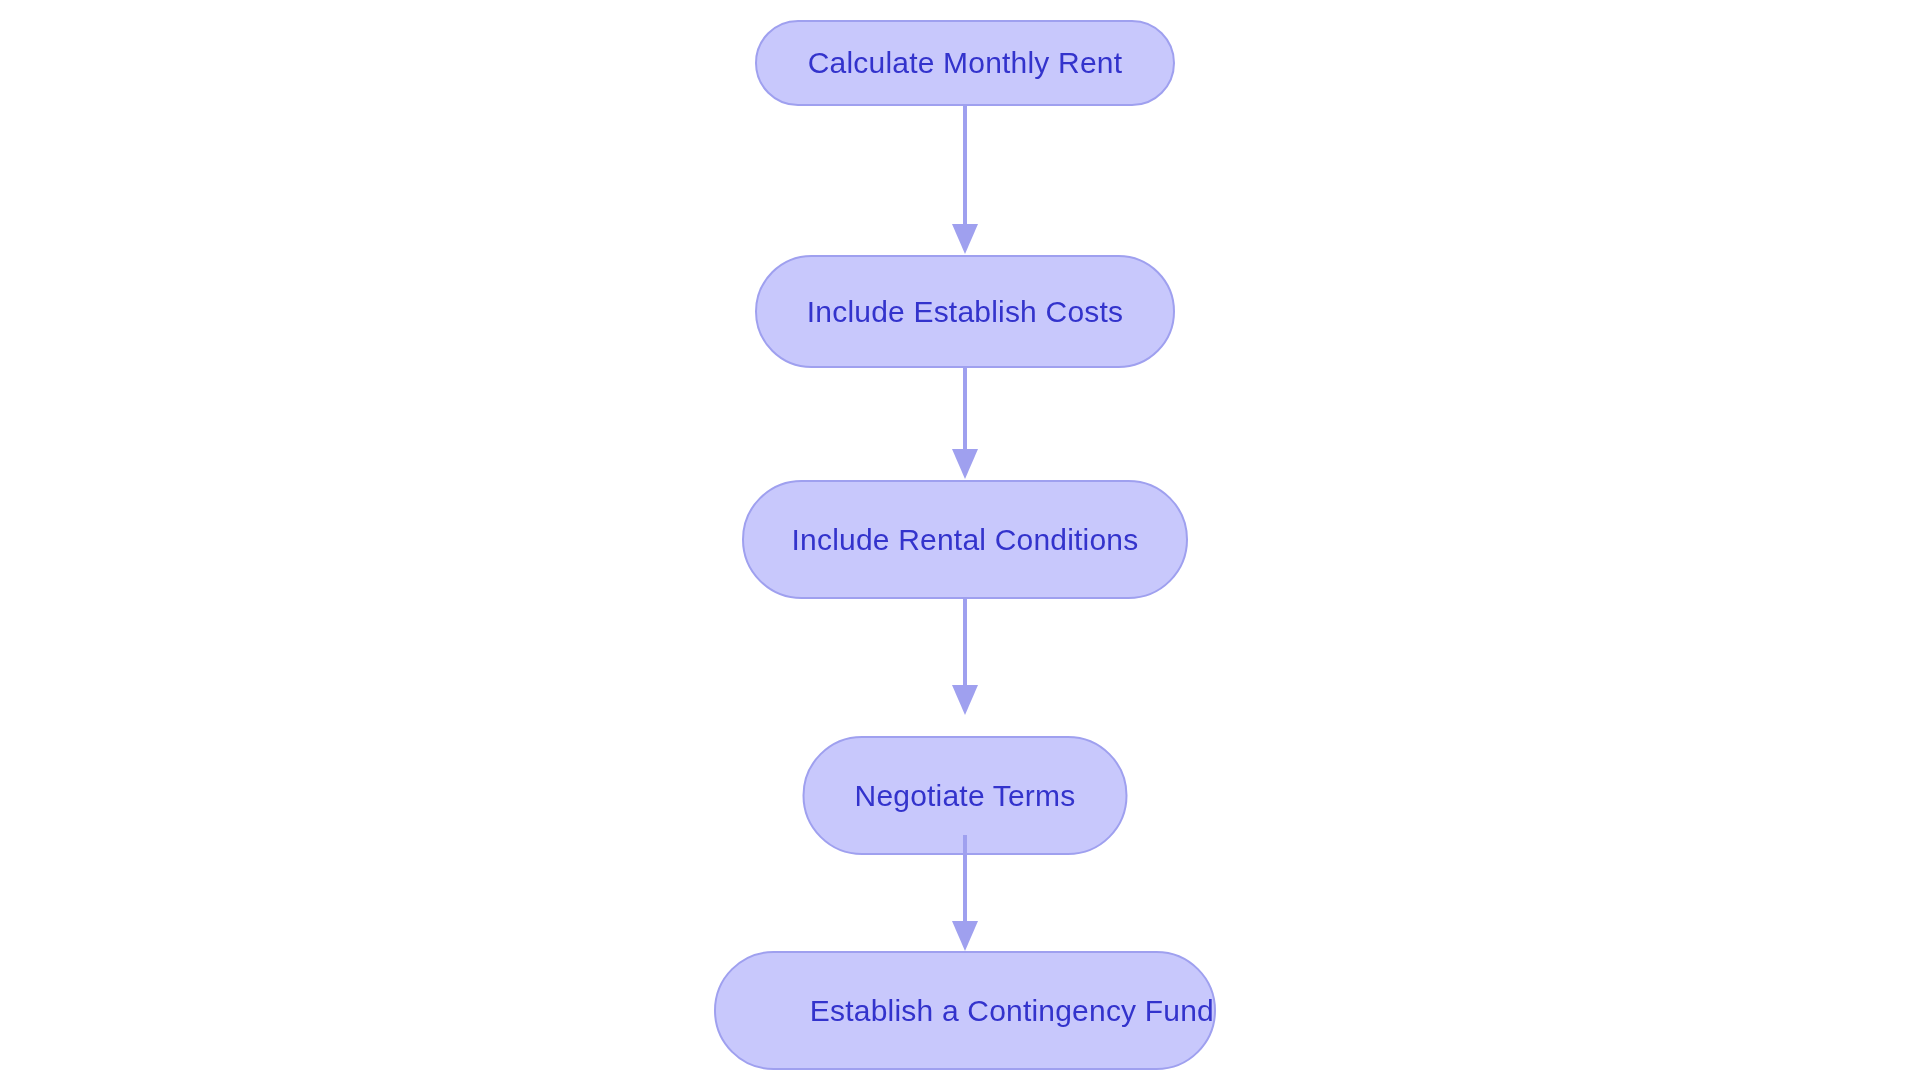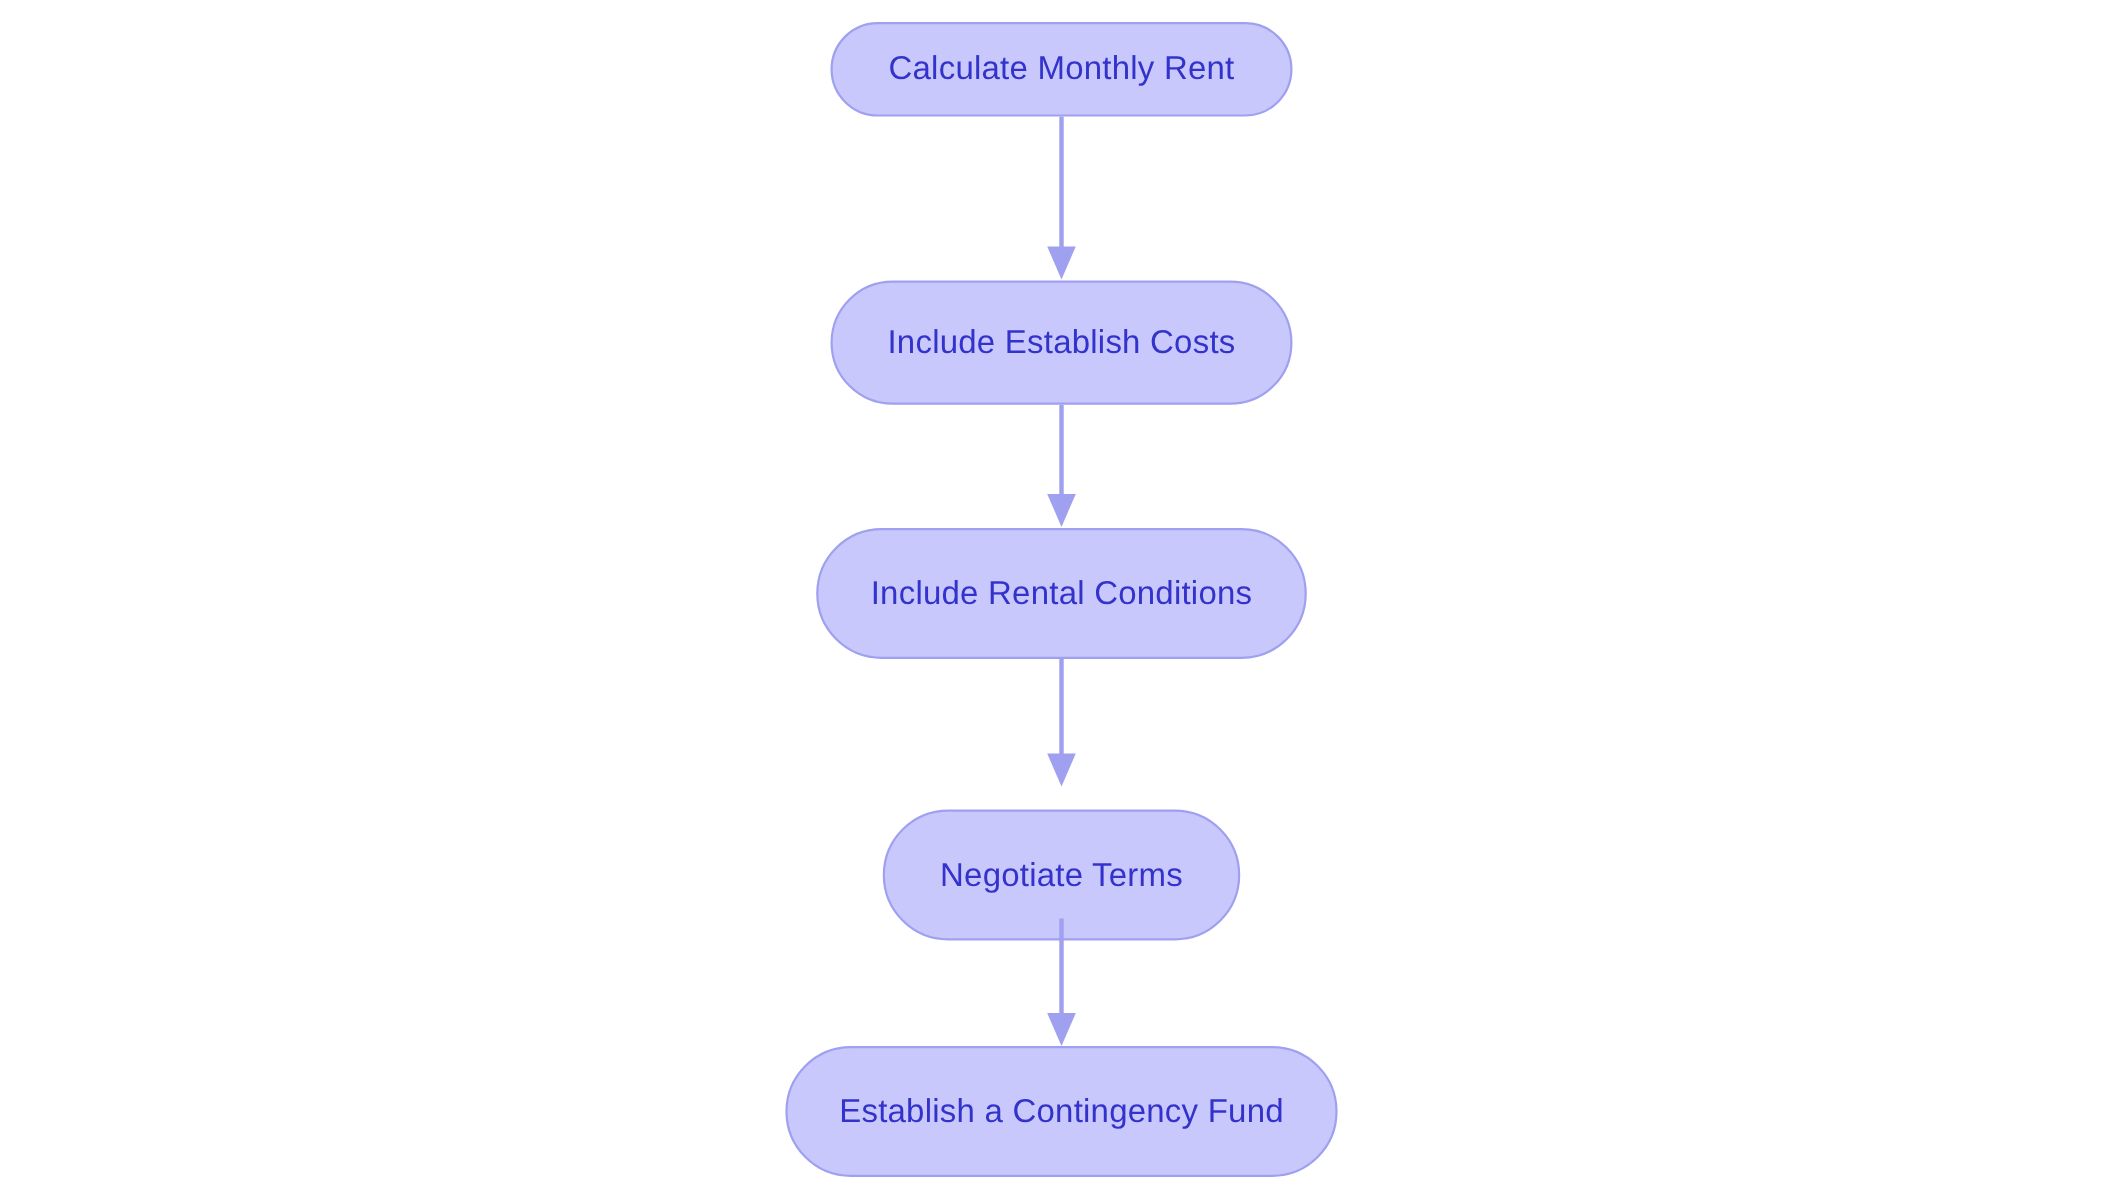--- a/index.html
+++ b/index.html
@@ -99,17 +99,17 @@
     <span class="flow-node-label">Negotiate Terms</span>
   </div>
 
   <div class="flow-edge" style="top:835px; width:34px; height:117px;">
     <svg width="34" height="117" viewBox="0 0 34 117" aria-hidden="true">
       <line x1="17" y1="0" x2="17" y2="90" stroke="#9fa0ef" stroke-width="4"></line>
       <polygon points="17,116 4,86 30,86" fill="#9fa0ef"></polygon>
     </svg>
   </div>
 
-  <div class="flow-node" style="top:951px; width:502px; height:119px;">
+  <div class="flow-node" style="top:951px; width:502px; height:119px;justify-content:flex-end;">
     <span class="flow-node-label">Establish a Contingency Fund</span>
   </div>
 
 </div>
 
 </body></html>

